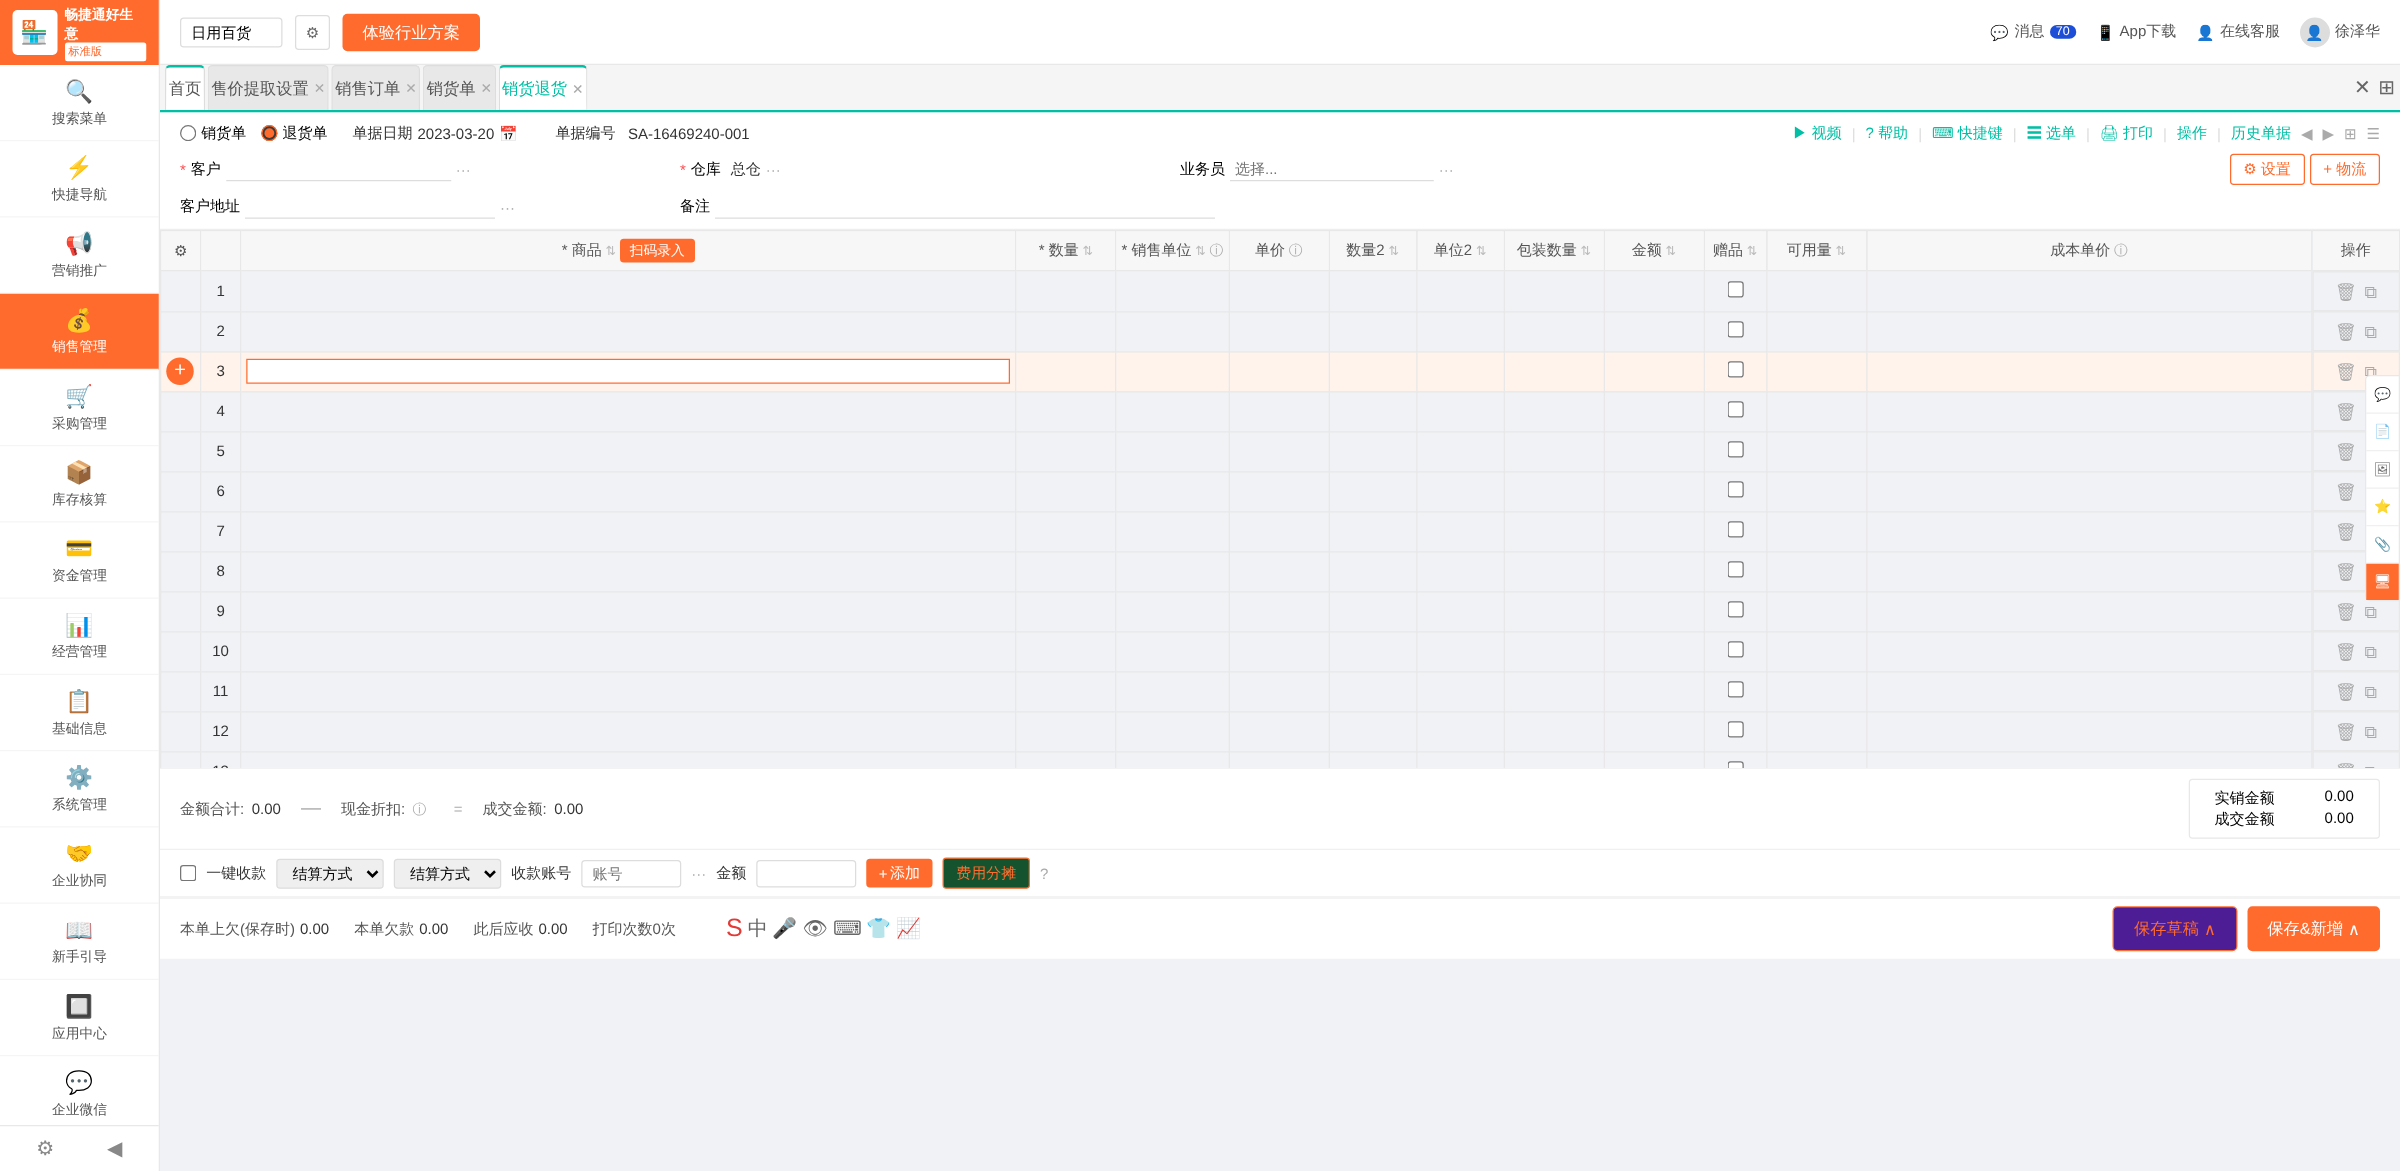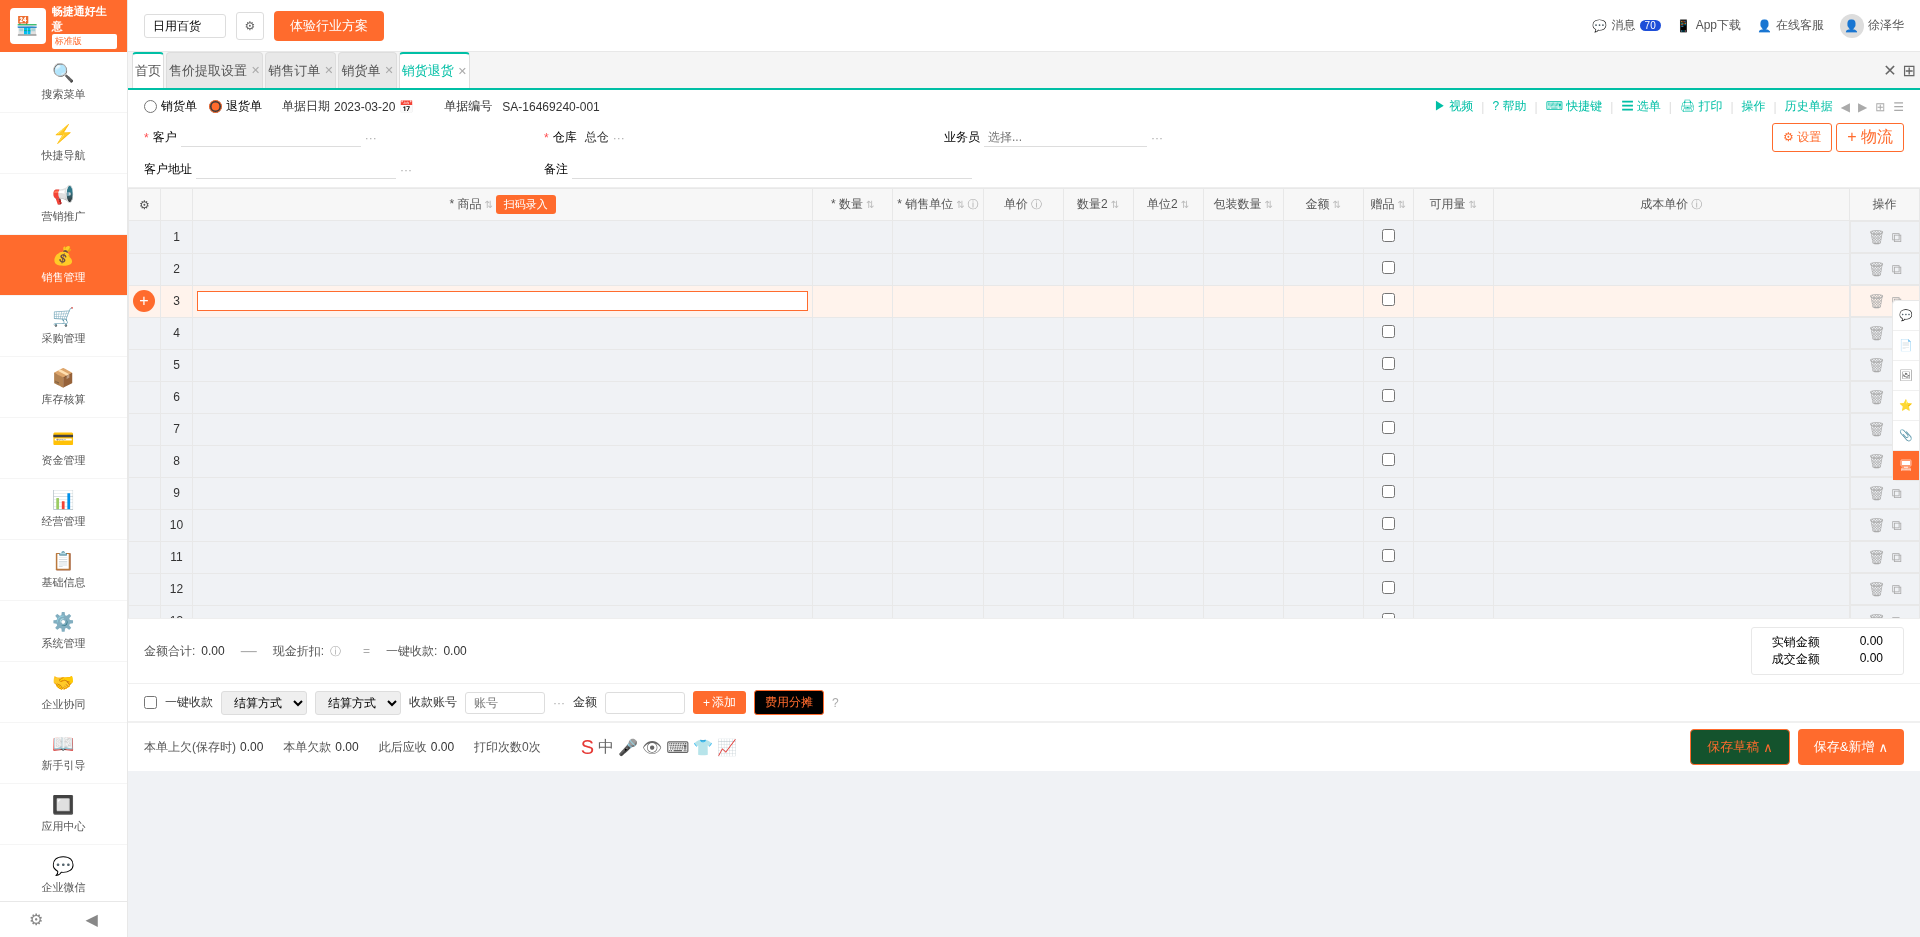--- a/index.html
+++ b/index.html
@@ -49,21 +49,21 @@
     .radio-item { display: flex; align-items: center; gap: 4px; cursor: pointer; }
     .radio-item input[type=radio] { accent-color: #ff6b2d; }
     .form-dots { color: #aaa; cursor: pointer; }
     .form-date { display: flex; align-items: center; gap: 4px; font-size: 12px; color: #333; margin-right: 30px; }
     .form-date-val { color: #333; }
     .form-code { display: flex; align-items: center; gap: 4px; font-size: 12px; color: #333; }
     .form-code-val { color: #333; }
     .action-link { color: #00bfa5; cursor: pointer; font-size: 12px; display: flex; align-items: center; gap: 2px; }
     .sep { color: #ddd; }
     .set-btn { background: #fff; border: 1px solid #ff6b2d; color: #ff6b2d; border-radius: 3px; padding: 3px 10px; font-size: 12px; cursor: pointer; white-space: nowrap; }
-    .add-btn { background: #fff; border: 1px solid #ff6b2d; color: #ff6b2d; border-radius: 3px; padding: 3px 10px; font-size: 16px; cursor: pointer; white-space: nowrap; }
+    .add-btn { background: #fff; border: 1px solid #ff6b2d; color: #ff6b2d; border-radius: 3px; padding: 3px 10px; font-size: 12px; cursor: pointer; white-space: nowrap; }
     .data-table { width: 100%; border-collapse: collapse; font-size: 12px; }
     .data-table th { background: #f7f7f7; border: 1px solid #e8e8e8; padding: 6px 4px; text-align: center; color: #555; white-space: nowrap; font-weight: normal; position: sticky; top: 0; z-index: 2; }
     .data-table td { border: 1px solid #e8e8e8; padding: 4px; text-align: center; color: #333; height: 32px; }
     .data-table tr.active-row td { background: #fff3ec; }
     .th-gear { width: 32px; }
     .row-num { color: #999; }
     .checkbox-cell { width: 30px; }
     .th-sortable { display: flex; align-items: center; justify-content: center; gap: 3px; }
     .sort-icon { color: #bbb; font-size: 10px; }
     .scan-btn { background: #ff6b2d; color: #fff; border: none; border-radius: 3px; padding: 2px 8px; font-size: 11px; cursor: pointer; }
@@ -81,27 +81,27 @@
     .total-dash { color: #aaa; font-size: 16px; }
     .discount-val { color: #333; }
     
     .payment-row { display: flex; align-items: center; padding: 6px 16px; gap: 8px; border-bottom: 1px solid #f0f0f0; }
     .payment-checkbox { accent-color: #ff6b2d; }
     .payment-label { font-size: 12px; color: #333; }
     .payment-select { border: 1px solid #ddd; border-radius: 3px; padding: 3px 8px; font-size: 12px; }
     .payment-input { border: 1px solid #ddd; border-radius: 3px; padding: 3px 8px; font-size: 12px; width: 80px; }
     .payment-dots { color: #aaa; cursor: pointer; }
     .add-fee-btn { background: #ff6b2d; color: #fff; border: none; border-radius: 3px; padding: 3px 10px; font-size: 12px; cursor: pointer; display: flex; align-items: center; gap: 2px; }
-    .fee-split-btn { background: #000000; border: 1px solid #ff6b2d; color: #ff6b2d; border-radius: 3px; padding: 3px 10px; font-size: 12px; cursor: pointer; }
+    .fee-split-btn { background: #14532d; border: 1px solid #ff6b2d; color: #ff6b2d; border-radius: 3px; padding: 3px 10px; font-size: 12px; cursor: pointer; }
     .help-icon { color: #aaa; cursor: pointer; }
     
     .stats-row { display: flex; align-items: center; padding: 6px 16px; gap: 20px; font-size: 12px; color: #555; }
     .stats-item { display: flex; align-items: center; gap: 4px; }
     .stats-num { font-weight: 500; color: #333; }
-    .save-draft-btn { background: #14532d; border: 1px solid #ff6b2d; color: #ff6b2d; border-radius: 4px; padding: 8px 16px; font-size: 13px; cursor: pointer; display: flex; align-items: center; gap: 4px; }
+    .save-draft-btn { background: #4c1d95; border: 1px solid #ff6b2d; color: #ff6b2d; border-radius: 4px; padding: 8px 16px; font-size: 13px; cursor: pointer; display: flex; align-items: center; gap: 4px; }
     .save-new-btn { background: #ff6b2d; color: #fff; border: none; border-radius: 4px; padding: 8px 16px; font-size: 13px; cursor: pointer; display: flex; align-items: center; gap: 4px; }
     .float-tool-item { padding: 8px 6px; cursor: pointer; color: #666; font-size: 11px; text-align: center; border-bottom: 1px solid #f0f0f0; }
     .float-tool-item:last-child { border-bottom: none; }
     .float-tool-item.active { background: #ff6b2d; color: #fff; }
 
     .info-icon { font-size: 11px; color: #aaa; cursor: pointer; }
     
     .underline-input { border: none; border-bottom: 1px solid #ddd; outline: none; font-size: 12px; padding: 2px 4px; min-width: 120px; background: transparent; color: #333; }
     
     .table-scroll { overflow-x: auto; overflow-y: auto; max-height: 430px; }
@@ -667,21 +667,21 @@
           <span class="total-val">0.00</span>
         </div>
         <span class="total-dash">—</span>
         <div class="total-item">
           <span class="total-label">现金折扣:</span>
           <span class="info-icon">ⓘ</span>
           <span class="discount-val"></span>
         </div>
         <span class="total-eq">=</span>
         <div class="total-item">
-          <span class="total-label">一键收款:</span>
+          <span class="total-label">成交金额:</span>
           <span class="total-val">0.00</span>
         </div>
 
         <div style="margin-left:auto;background:#fff;border:1px solid #e8e8e8;border-radius:3px;padding:6px 20px;font-size:12px;">
           <div style="display:flex;gap:40px;">
             <span>实销金额</span>
             <span style="font-weight:500;">0.00</span>
           </div>
           <div style="display:flex;gap:40px;">
             <span>成交金额</span>

